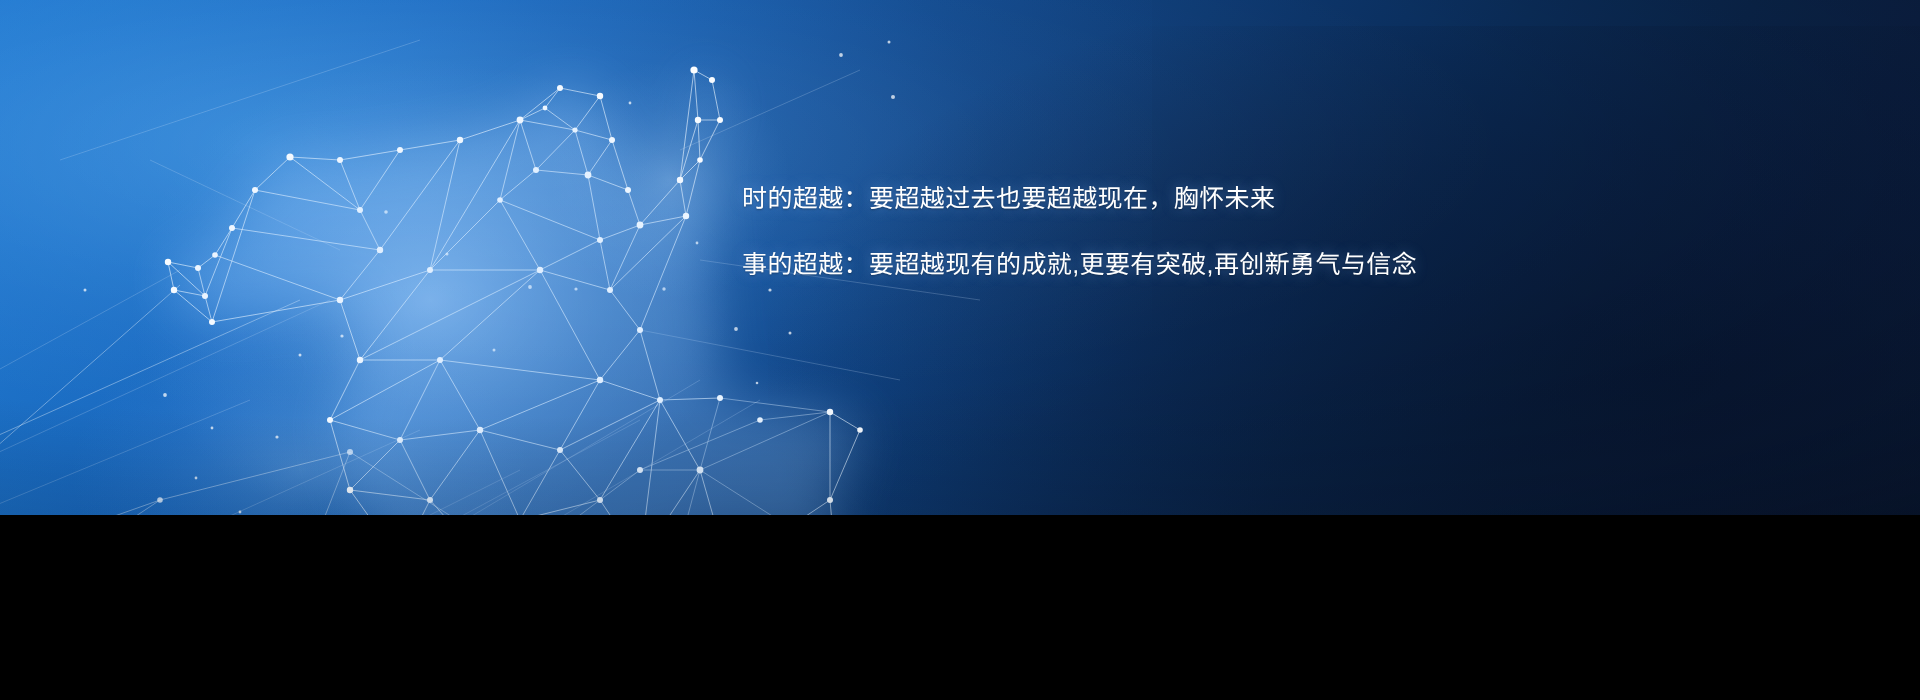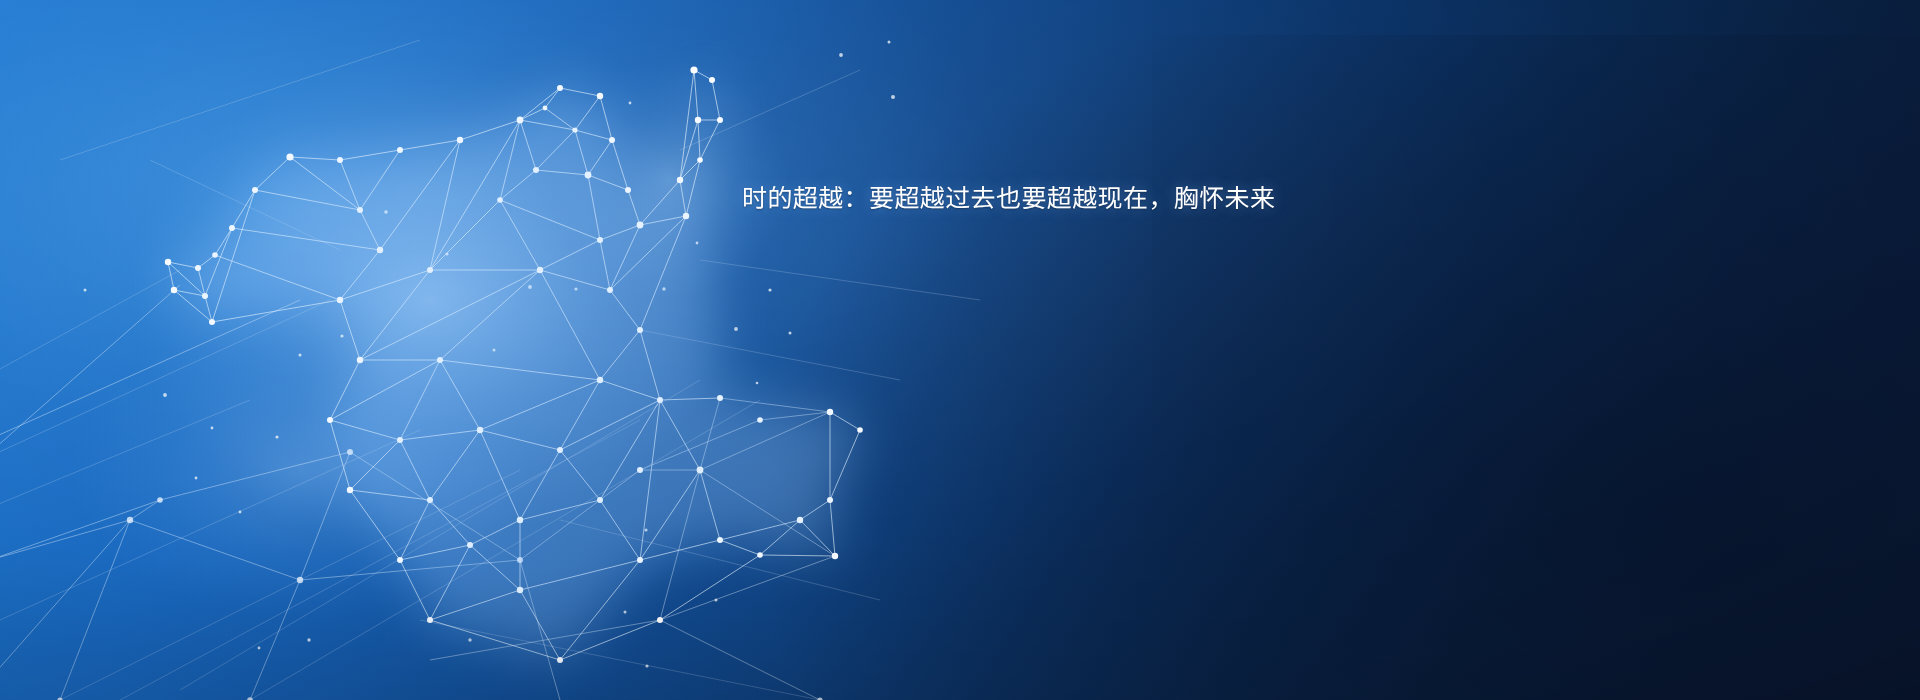--- a/index.html
+++ b/index.html
@@ -4,21 +4,21 @@
 <title>Banner</title>
 <style>
   html, body {
     margin: 0;
     padding: 0;
     background: #000;
   }
   #banner {
     position: relative;
     width: 1920px;
-    height: 700px;
+    height: 515px;
     overflow: hidden;
     font-family: "Liberation Sans", "DejaVu Sans", sans-serif;
     background: #0b2047;
   }
   
   .bg-base {
     position: absolute;
     inset: 0;
     background: linear-gradient(118deg,
         #1f7ad1 0%,
@@ -468,15 +468,16 @@
 
     <g class="figure-glow">
       <path d="M520 118 L460 138 L400 148 L340 158 L290 155 L250 192 L216 252 L170 262 L176 292 L214 322 L342 302 L362 362 L332 420 L352 492 L402 562 L432 622 L562 662 L644 562 L724 540 L836 556 L832 500 L862 430 L832 412 L722 398 L700 158 L696 70 L714 82 L722 120 L640 222 L614 140 L600 94 L558 86 Z"></path>
     </g>
   </svg>
 
   <div class="bg-vignette"></div>
 
   <div class="text-block">
     <p class="headline">时的超越：要超越过去也要超越现在，胸怀未来</p>
+    <p class="headline">事的超越：要超越现有的成就,更要有突破,再创新勇气与信念</p>
   </div>
 
 </div>
 
 </body></html>

